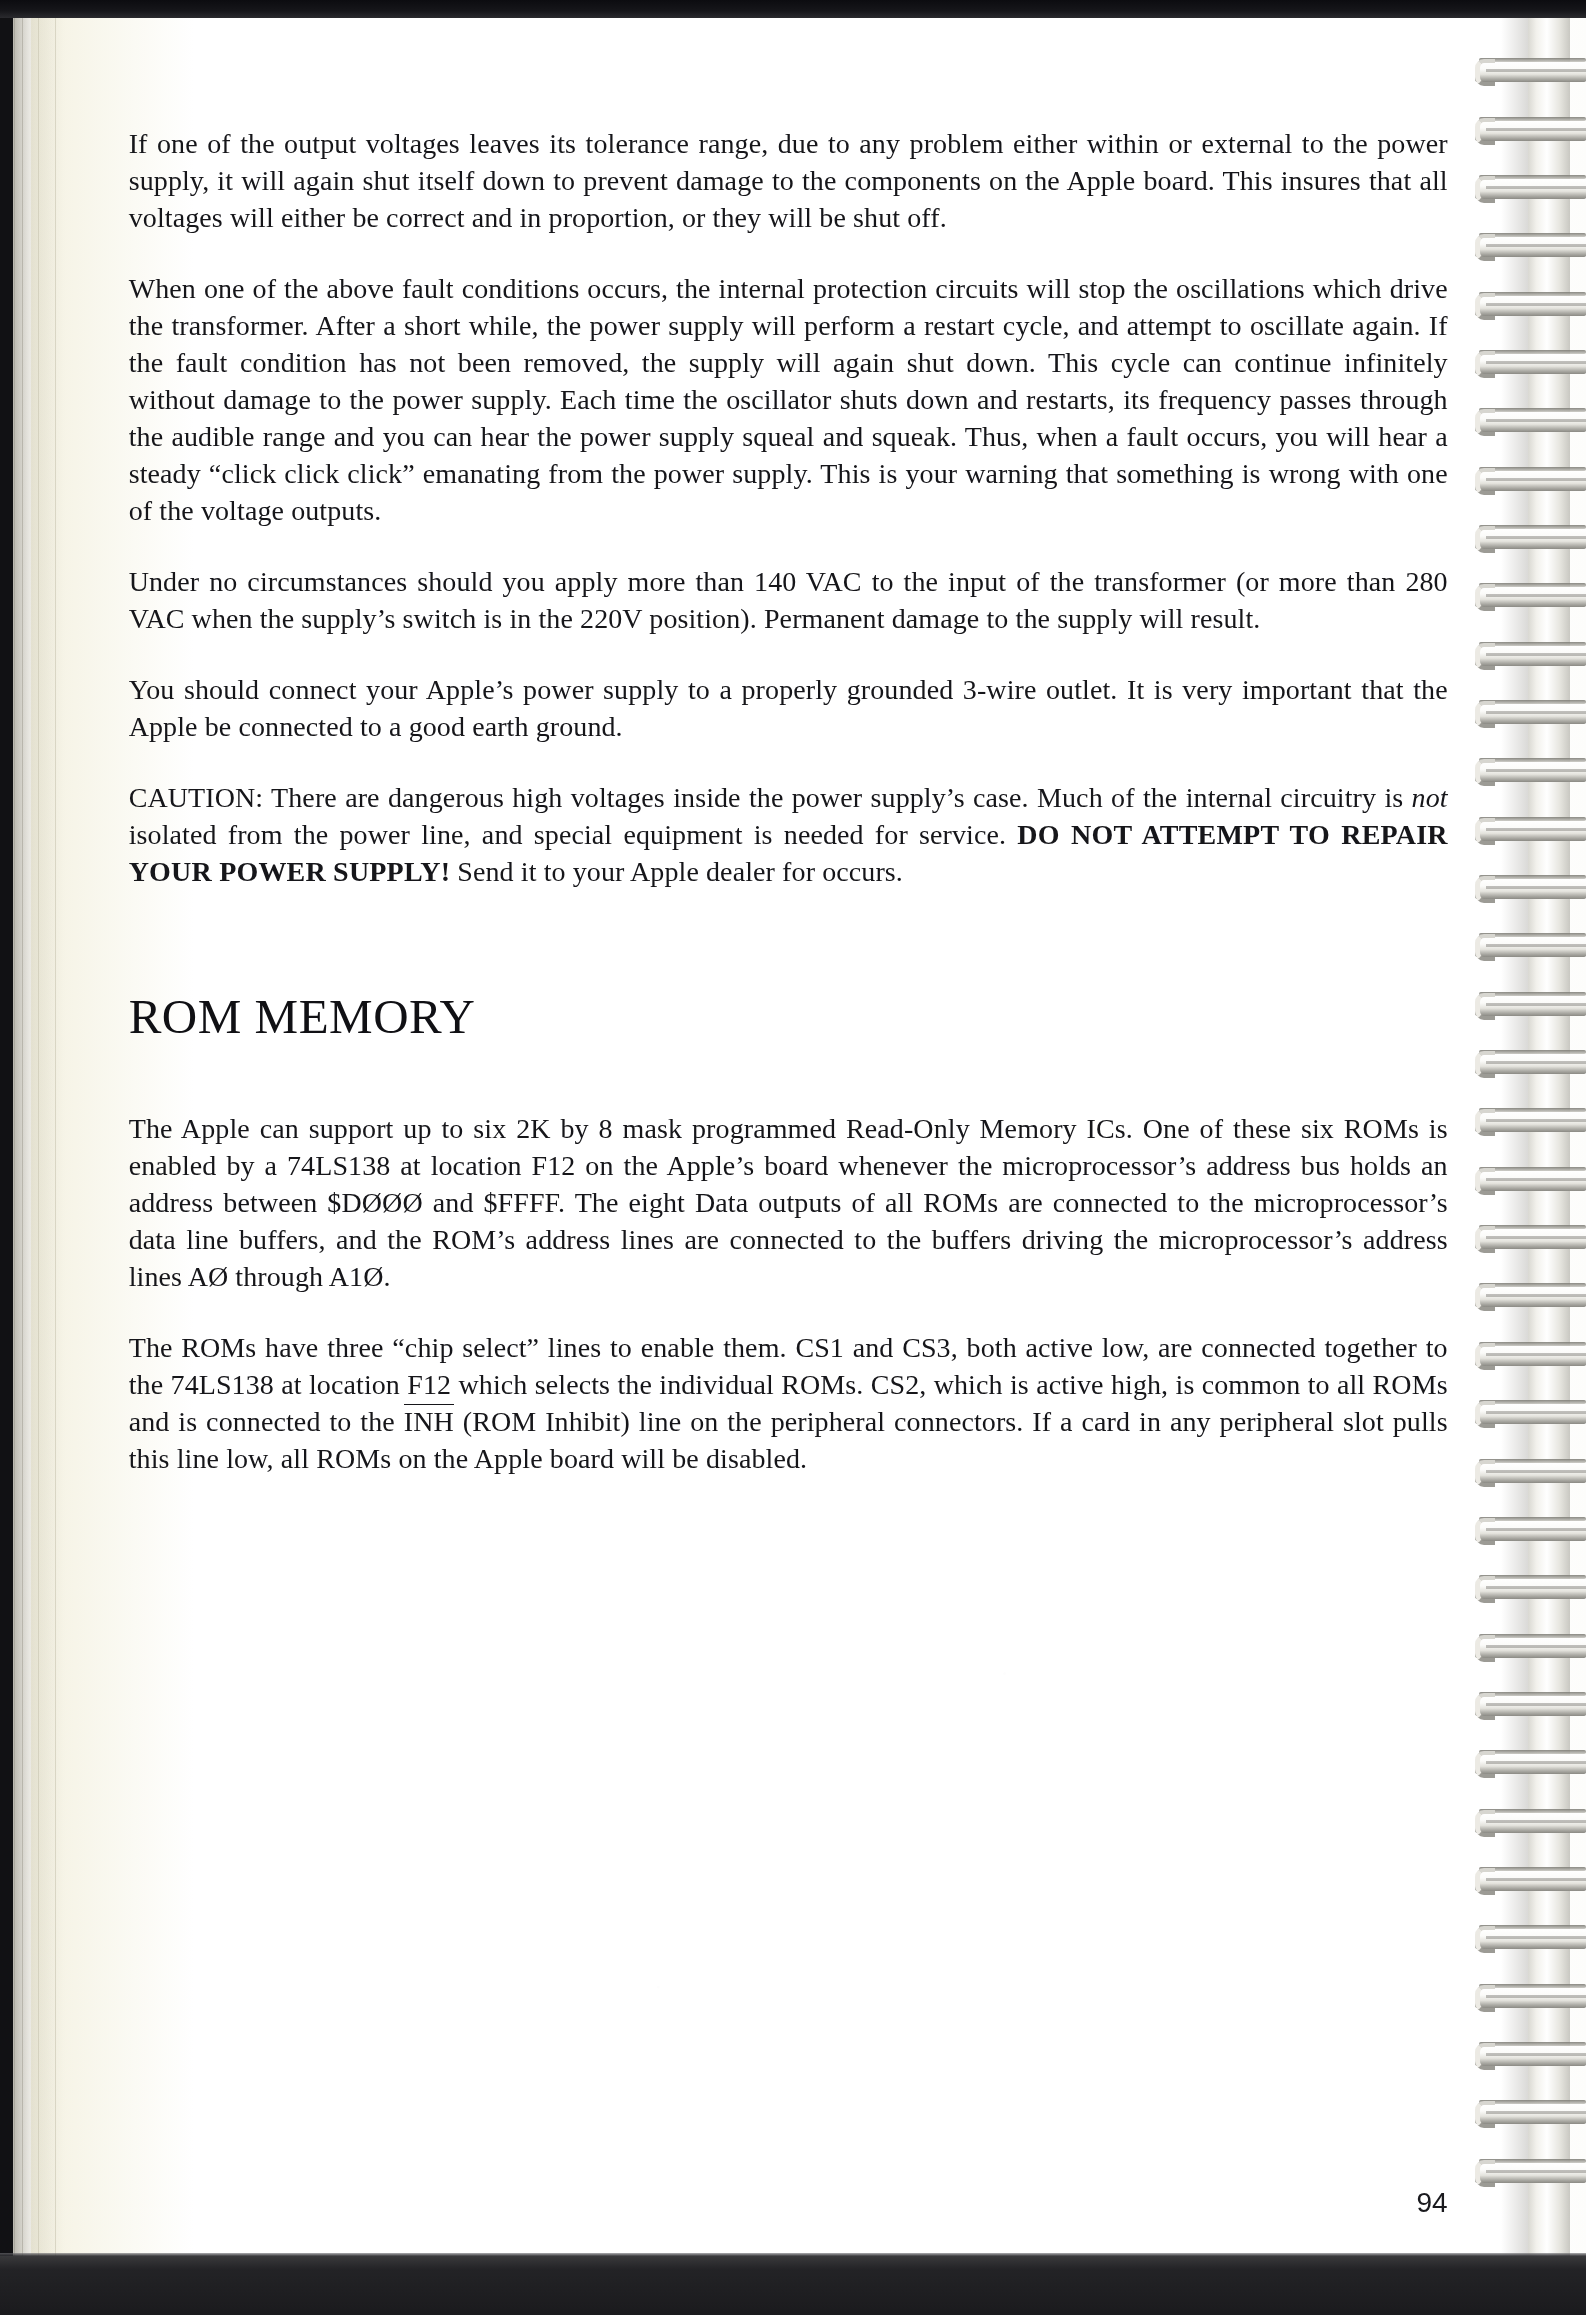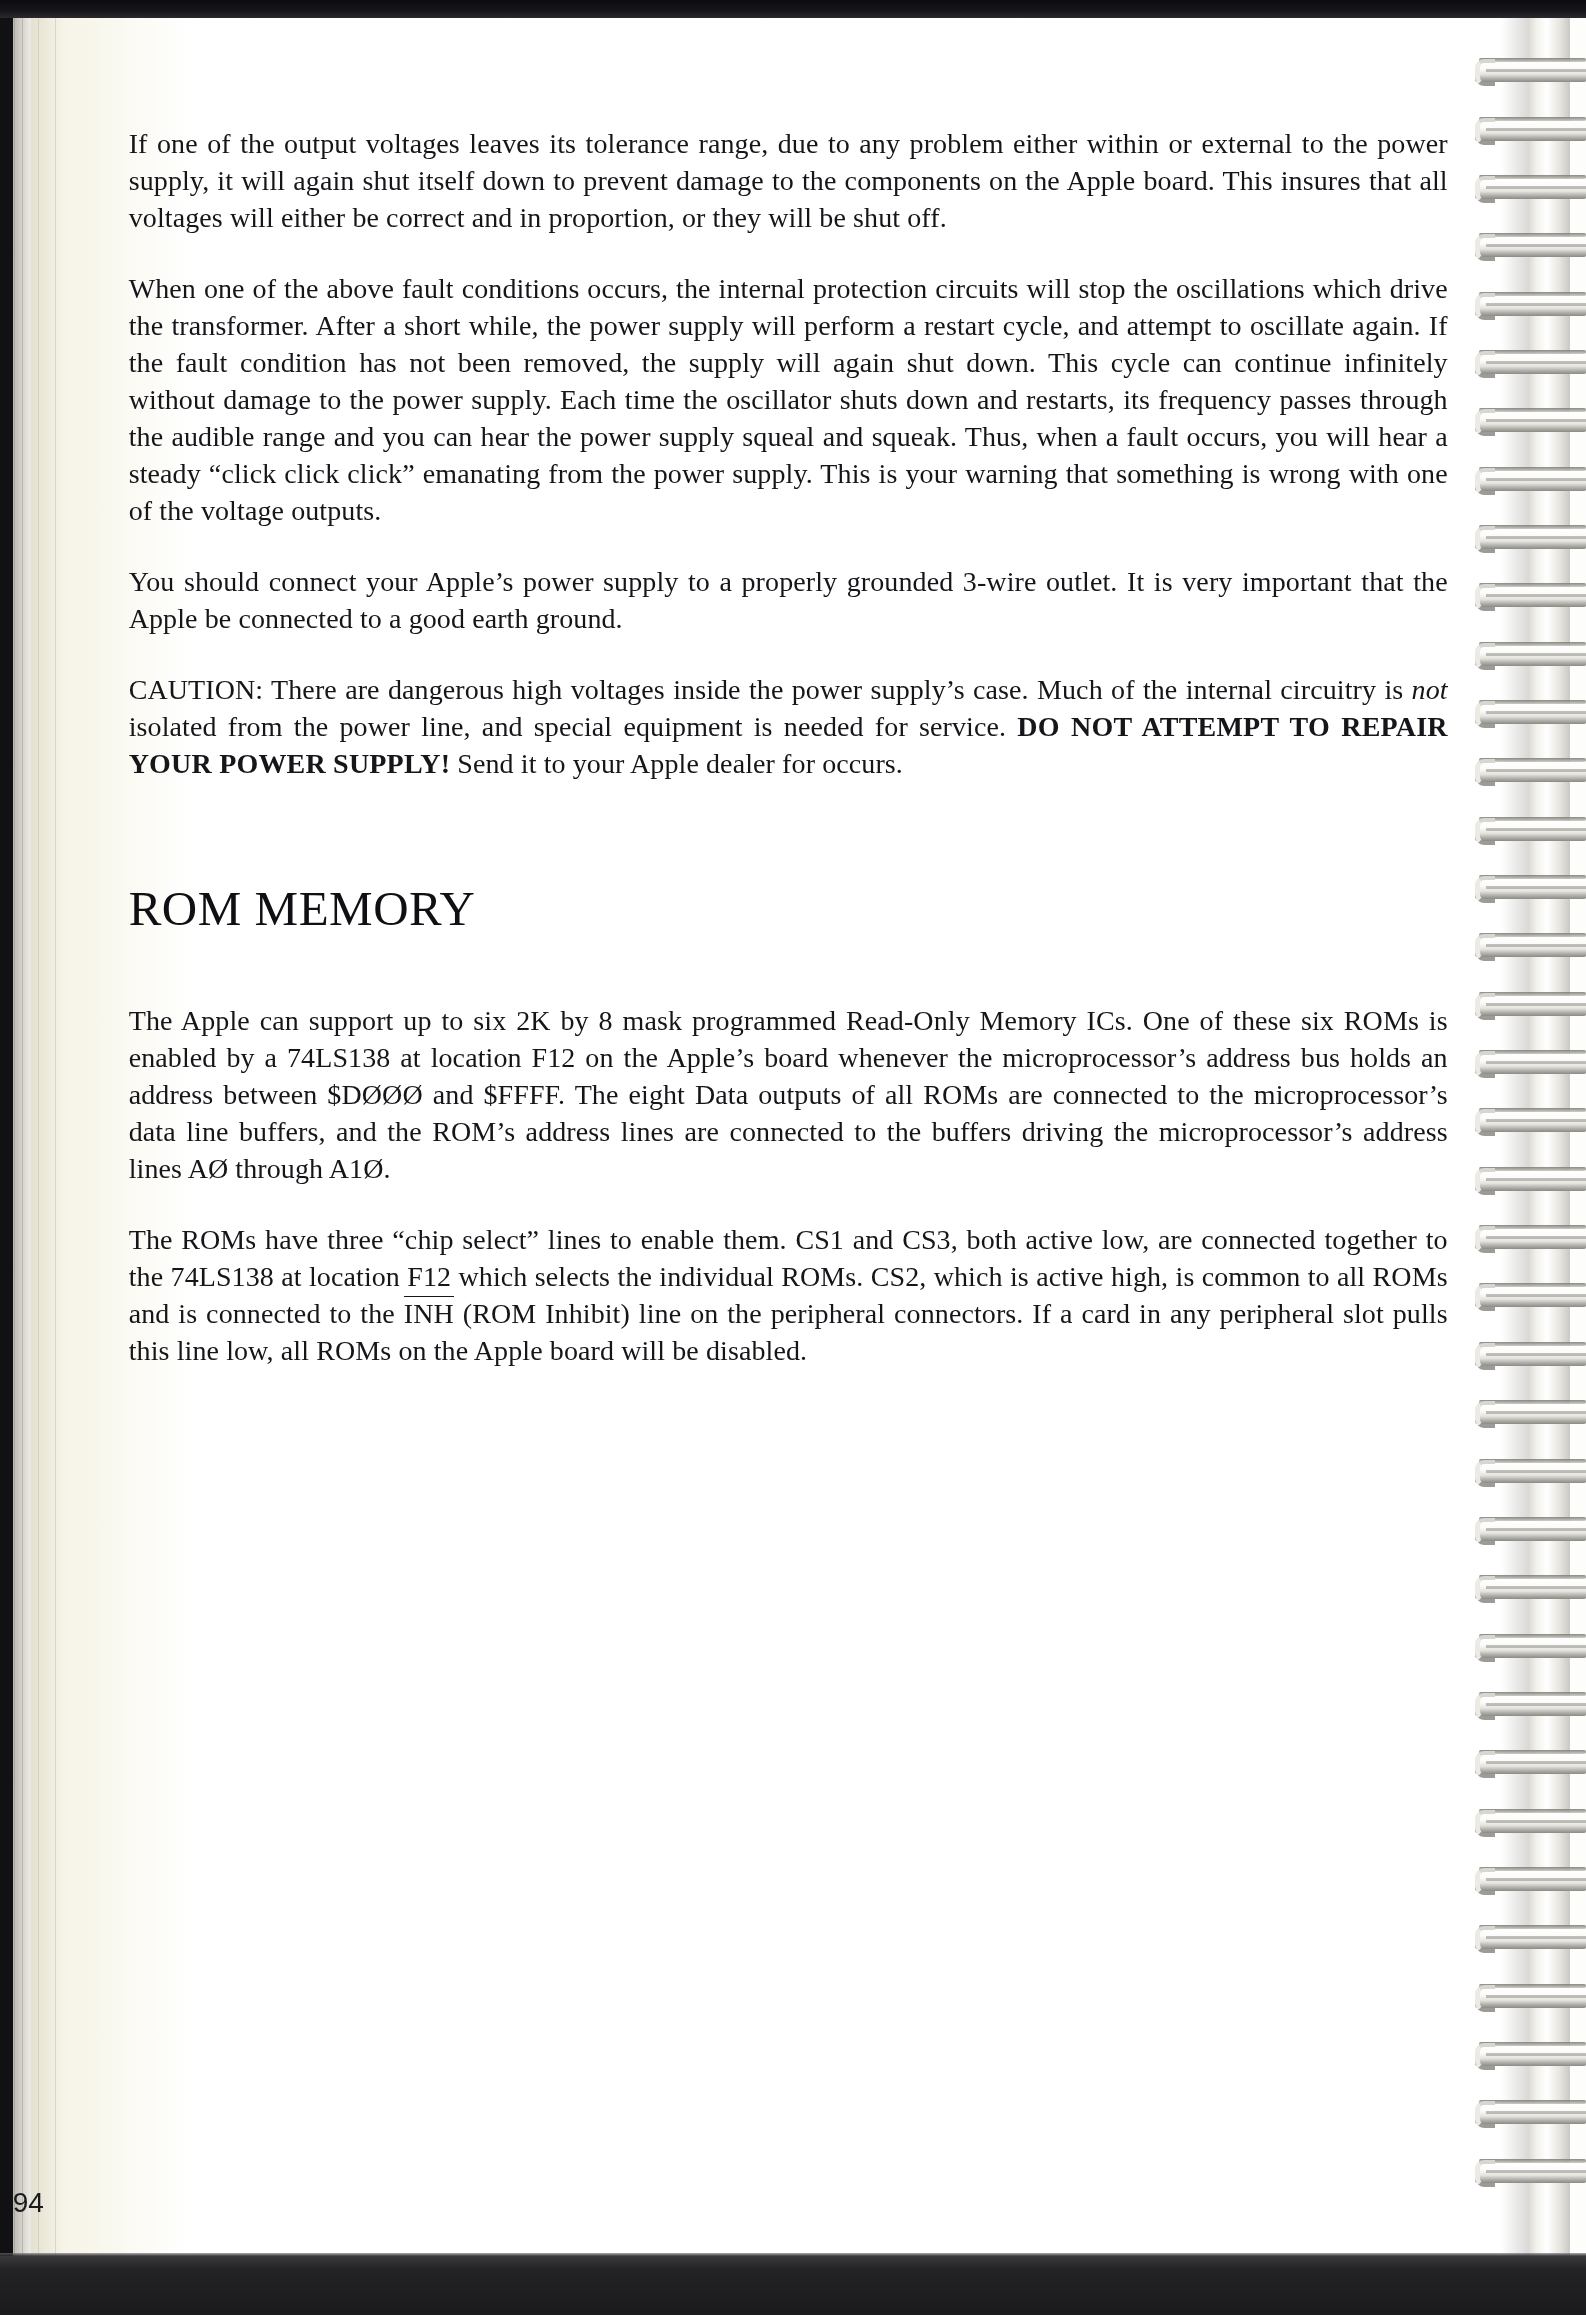--- a/index.html
+++ b/index.html
@@ -120,21 +120,21 @@
     border-top: 1.8px solid #16161a;
     padding-top: 0.9px;
   }
 
   
   .folio {
     position: absolute;
     left: 0;
     right: 139px;
     top: 2171px;
-    text-align: left;
+    text-align: right;
     font-family: "Liberation Sans", "DejaVu Sans", sans-serif;
     font-size: 28px;
     color: #1a1a1e;
   }
 
   
   .spiral {
     position: absolute;
     right: 0;
     top: 18px;
@@ -219,20 +219,21 @@
     <div class="paper-tint"></div>
     <div class="edge-shadow"></div>
     <div class="scan-noise"></div>
 
     <div class="content">
 
       <p class="para">If one of the output voltages leaves its tolerance range, due to any problem either within or external to the power supply, it will again shut itself down to prevent damage to the components on the Apple board.  This insures that all voltages will either be correct and in proportion, or they will be shut off.</p>
 
       <p class="para">When one of the above fault conditions occurs, the internal protection circuits will stop the oscillations which drive the transformer.  After a short while, the power supply will perform a restart cycle, and attempt to oscillate again.  If the fault condition has not been removed, the supply will again shut down.  This cycle can continue infinitely without damage to the power supply.  Each time the oscillator shuts down and restarts, its frequency passes through the audible range and you can hear the power supply squeal and squeak.  Thus, when a fault occurs, you will hear a steady “click click click” emanating from the power supply.  This is your warning that something is wrong with one of the voltage outputs.</p>
 
+      <p class="para">Under no circumstances should you apply more than 140 VAC to the input of the transformer (or more than 280 VAC when the supply’s switch is in the 220V position).  Permanent damage to the supply will result.</p>
 
       <p class="para">You should connect your Apple’s power supply to a properly grounded 3-wire outlet.  It is very important that the Apple be connected to a good earth ground.</p>
 
       <p class="para"><span>CAUTION:  There are dangerous high voltages inside the power supply’s case.  Much of the internal circuitry is </span><em class="it">not</em><span> isolated from the power line, and special equipment is needed for service.  </span><strong class="bd">DO NOT ATTEMPT TO REPAIR YOUR POWER SUPPLY!</strong><span>  Send it to your Apple dealer for occurs.</span></p>
 
       <h1 class="section">ROM MEMORY</h1>
 
       <p class="para">The Apple can support up to six 2K by 8 mask programmed Read-Only Memory ICs.  One of these six ROMs is enabled by a 74LS138 at location F12 on the Apple’s board whenever the microprocessor’s address bus holds an address between $DØØØ and $FFFF.  The eight Data outputs of all ROMs are connected to the microprocessor’s data line buffers, and the ROM’s address lines are connected to the buffers driving the microprocessor’s address lines AØ through A1Ø.</p>
 
       <p class="para"><span>The ROMs have three “chip select” lines to enable them.  CS1 and CS3, both active low, are connected together to the 74LS138 at location F12 which selects the individual ROMs.  CS2, which is active high, is common to all ROMs and is connected to the </span><span class="ovl">INH</span><span> (ROM Inhibit) line on the peripheral connectors.  If a card in any peripheral slot pulls this line low, all ROMs on the Apple board will be disabled.</span></p>

